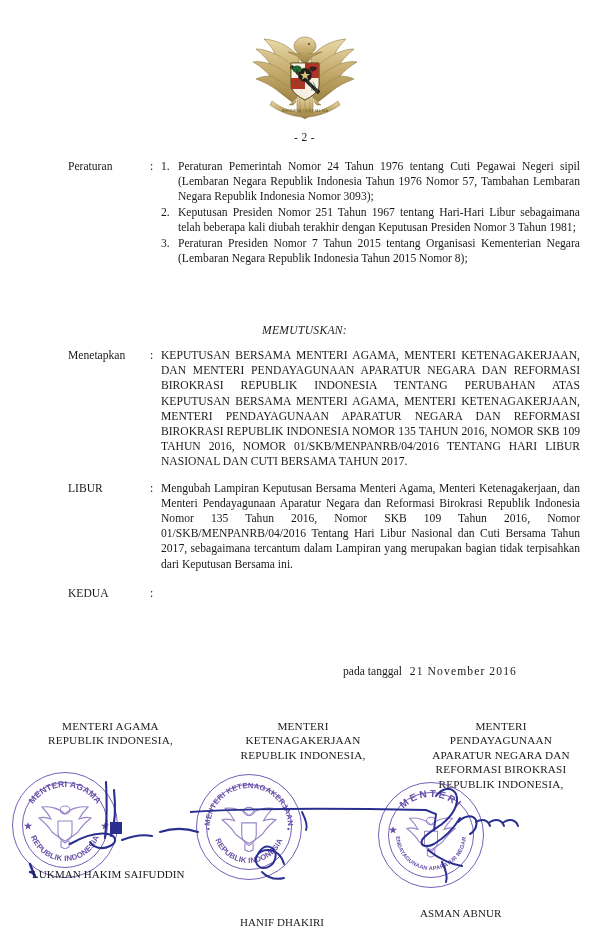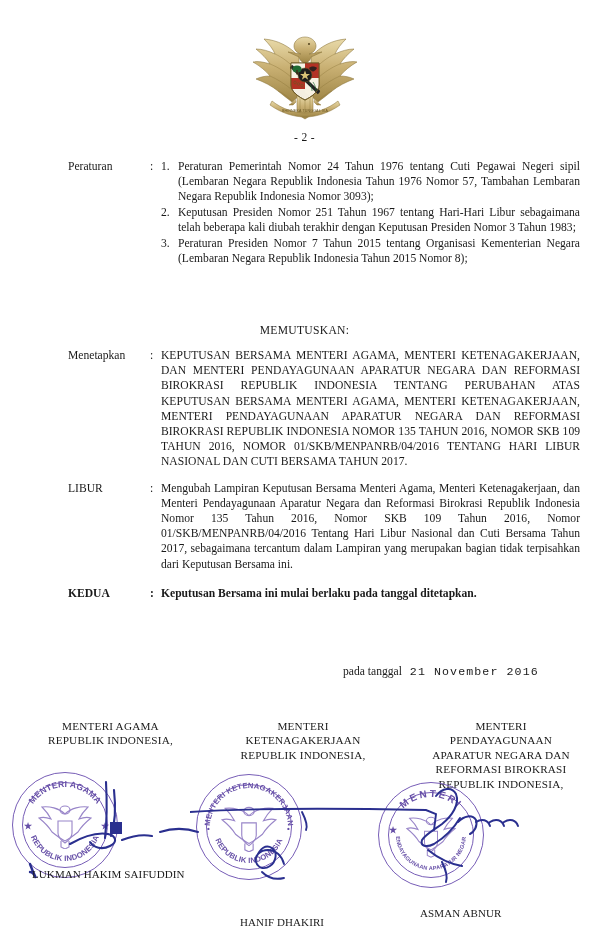--- a/index.html
+++ b/index.html
@@ -111,20 +111,21 @@
 
   
   .memutuskan {
     position: absolute;
     top: 324px;
     left: 0;
     width: 609px;
     text-align: center;
     font-size: 11.6px;
     letter-spacing: 0.3px;
+    font-style: italic;
   }
 
   
   .date-block {
     position: absolute;
     top: 664px;
     left: 343px;
     font-size: 11.6px;
     line-height: 16px;
   }
@@ -322,21 +323,21 @@
       <div class="clause-label">Peraturan</div>
       <div class="clause-colon">:</div>
       <div class="clause-body">
         <ul class="numlist">
           <li>
             <span class="num">1.</span>
             <span class="txt justify-block">Peraturan Pemerintah Nomor 24 Tahun 1976 tentang Cuti Pegawai Negeri sipil (Lembaran Negara Republik Indonesia Tahun 1976 Nomor 57, Tambahan Lembaran Negara Republik Indonesia Nomor 3093);</span>
           </li>
           <li>
             <span class="num">2.</span>
-            <span class="txt justify-block">Keputusan  Presiden Nomor 251 Tahun 1967 tentang Hari-Hari Libur sebagaimana telah beberapa kali diubah terakhir dengan Keputusan Presiden Nomor 3 Tahun 1983;</span>
+            <span class="txt justify-block">Keputusan  Presiden Nomor 251 Tahun 1967 tentang Hari-Hari Libur sebagaimana telah beberapa kali diubah terakhir dengan Keputusan Presiden Nomor 3 Tahun 1981;</span>
           </li>
           <li>
             <span class="num">3.</span>
             <span class="txt justify-block">Peraturan Presiden Nomor 7 Tahun 2015 tentang Organisasi Kementerian Negara (Lembaran Negara Republik Indonesia Tahun 2015 Nomor 8);</span>
           </li>
         </ul>
       </div>
     </div>
   </div>
 
@@ -349,31 +350,30 @@
       <div class="clause-colon">:</div>
       <div class="clause-body justify-block">KEPUTUSAN BERSAMA MENTERI AGAMA, MENTERI KETENAGAKERJAAN, DAN MENTERI PENDAYAGUNAAN APARATUR NEGARA DAN REFORMASI BIROKRASI REPUBLIK INDONESIA TENTANG PERUBAHAN ATAS KEPUTUSAN BERSAMA MENTERI AGAMA, MENTERI KETENAGAKERJAAN, MENTERI PENDAYAGUNAAN APARATUR NEGARA DAN REFORMASI BIROKRASI REPUBLIK INDONESIA NOMOR 135 TAHUN 2016, NOMOR SKB 109 TAHUN 2016, NOMOR 01/SKB/MENPANRB/04/2016 TENTANG HARI LIBUR NASIONAL DAN CUTI BERSAMA TAHUN 2017.</div>
     </div>
 
     <div class="clause" style="margin-top:10px;">
       <div class="clause-label">LIBUR</div>
       <div class="clause-colon">:</div>
       <div class="clause-body justify-block">Mengubah Lampiran Keputusan Bersama Menteri Agama, Menteri Ketenagakerjaan, dan Menteri Pendayagunaan Aparatur Negara dan Reformasi Birokrasi Republik Indonesia Nomor 135 Tahun 2016, Nomor SKB 109 Tahun 2016, Nomor 01/SKB/MENPANRB/04/2016 Tentang Hari Libur Nasional dan Cuti Bersama Tahun 2017, sebagaimana tercantum dalam Lampiran yang merupakan bagian tidak terpisahkan dari Keputusan Bersama ini.</div>
     </div>
 
-    <div class="clause" style="margin-top:14px;font-weight:bold;">
+    <div class="clause" style="margin-top:14px;">
       <div class="clause-label">KEDUA</div>
       <div class="clause-colon">:</div>
-      <div class="clause-body">Keputusan Bersama ini mulai berlaku pada tanggal ditetapkan.</div>
     </div>
   </div>
 
   <div class="date-block">
     <div class="date-line-2">
       <span>pada tanggal</span>
-      <span class="date-val" style="margin-left:5px;font-family:Liberation Mono, monospace;">21 November 2016</span>
+      <span class="date-val" style="margin-left:5px;">21 November 2016</span>
     </div>
   </div>
 
   <div class="signatures">
     <div class="sig-col c1">
       <div class="sig-title">MENTERI  AGAMA
 REPUBLIK INDONESIA,</div>
     </div>
     <div class="sig-col c2">
       <div class="sig-title">MENTERI

